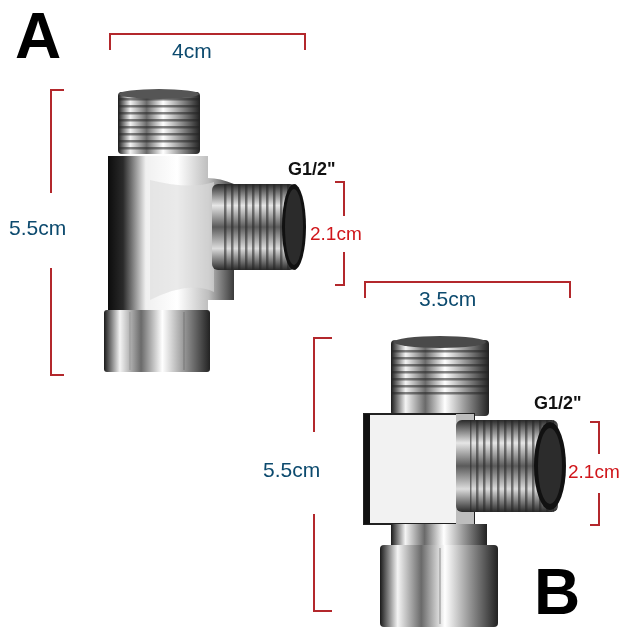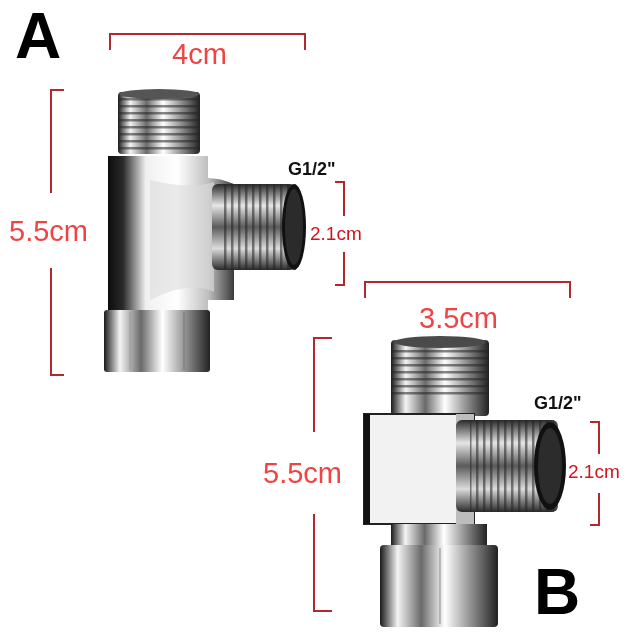--- a/index.html
+++ b/index.html
@@ -1,19 +1,19 @@
 <!DOCTYPE html>
 <html><head>
 <meta charset="utf-8">
 <style>
   html,body{margin:0;padding:0;background:#ffffff;}
   body{width:640px;height:640px;position:relative;overflow:hidden;font-family:"Liberation Sans","DejaVu Sans",sans-serif;}
   .abs{position:absolute;}
   .label-letter{font-weight:bold;font-size:64px;line-height:1;color:#000;}
-  .dim{color:#ef4444;font-size:29px;line-height:1;white-space:nowrap;}
+  .dim{color:#0c4a6e;font-size:21px;line-height:1;white-space:nowrap;}
   .dim-sm{color:#d0161b;font-size:19px;line-height:1;white-space:nowrap;text-align:center;}
   .thread{font-weight:bold;color:#111;font-size:18px;line-height:1;white-space:nowrap;}
   .br{position:absolute;border-color:#b3282c;border-style:solid;border-width:0;}
   svg{position:absolute;overflow:visible;}
 </style>
 </head>
 <body>
 
 <div class="abs label-letter" style="left:15px;top:4px;">A</div>
 
@@ -83,21 +83,21 @@
   <ellipse cx="294" cy="227" rx="9" ry="38" fill="#2b2b2b"></ellipse>
 
   <rect x="104" y="310" width="106" height="62" rx="3" fill="url(#chromeV)"></rect>
   <line x1="130" y1="312" x2="130" y2="370" stroke="#999" stroke-width="1"></line>
   <line x1="184" y1="312" x2="184" y2="370" stroke="#777" stroke-width="1"></line>
 </svg>
 
 <div>
   <div class="br" style="left:364px;top:281px;width:203px;height:15px;border-top-width:2px;border-left-width:2px;border-right-width:2px;"></div>
 </div>
-<div class="abs dim" style="left:419px;top:304px;">3.5cm</div>
+<div class="abs dim" style="left:419px;top:288px;">3.5cm</div>
 
 <div>
   <div class="br" style="left:313px;top:337px;width:17px;height:93px;border-top-width:2px;border-left-width:2px;"></div>
   <div class="br" style="left:313px;top:514px;width:17px;height:96px;border-bottom-width:2px;border-left-width:2px;"></div>
 </div>
 <div class="abs dim" style="left:263px;top:459px;">5.5cm</div>
 
 <div class="abs thread" style="left:534px;top:394px;">G1/2"</div>
 
 <div>

